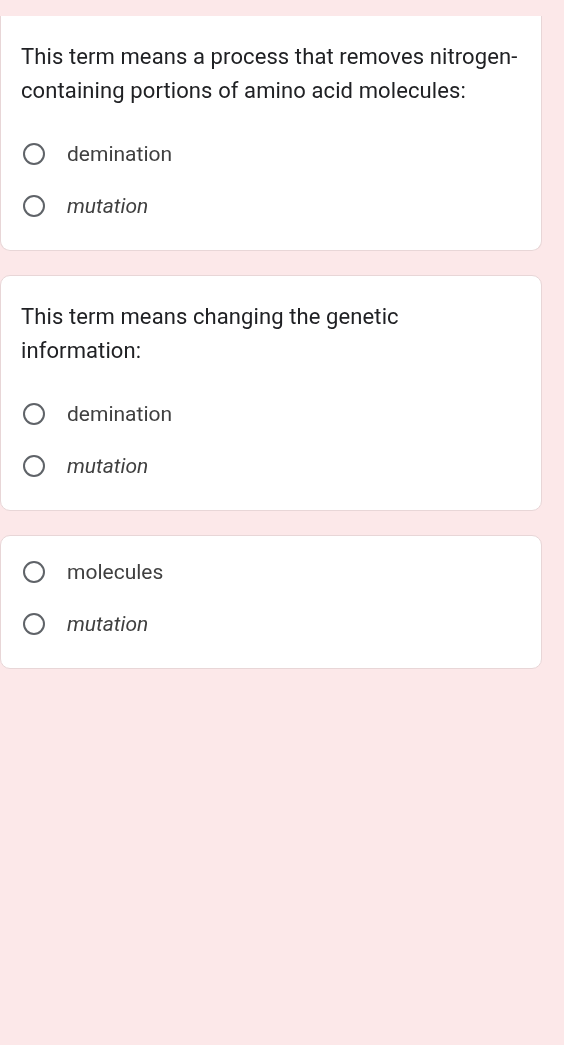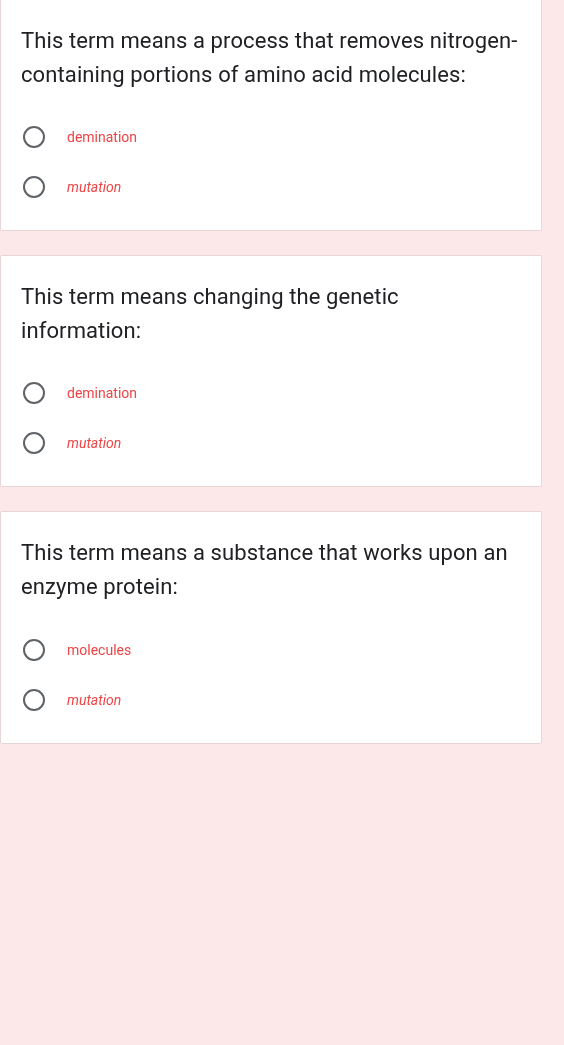--- a/index.html
+++ b/index.html
@@ -6,29 +6,29 @@
   body {
     font-family: Roboto, Arial, sans-serif;
     background: #fce8e9;
     width: 564px;
     height: 1045px;
     overflow: hidden;
   }
   .card {
     background: #ffffff;
     border: 1px solid #e8d6d7;
-    border-radius: 2px;
+    border-radius: 10px;
     padding: 24px 20px 28px 20px;
     margin-right: 22px;
   }
   .card-first {
     border-top-left-radius: 0;
     border-top-right-radius: 0;
     border-top: none;
-    margin-top: 0;
+    margin-top: 16px;
   }
   .gap { height: 24px; }
   .question {
     font-size: 22px;
     color: #202124;
     line-height: 1.55;
     margin-bottom: 34px;
     letter-spacing: 0.1px;
   }
   .option {
@@ -41,22 +41,22 @@
   .radio {
     width: 22px;
     height: 22px;
     border: 2.5px solid #5f6368;
     border-radius: 50%;
     flex-shrink: 0;
     margin-left: 2px;
     margin-right: 22px;
   }
   .option-label {
-    font-size: 14px;
-    color: #ef4444;
+    font-size: 21px;
+    color: #404040;
   }
 </style>
 </head>
 <body>
 
 <div class="card card-first">
   <div class="question">This term means a process that removes nitrogen-containing portions of amino acid molecules:</div>
   <div class="option">
     <span class="radio"></span>
     <span class="option-label">demination</span>
@@ -77,21 +77,20 @@
   </div>
   <div class="option">
     <span class="radio"></span>
     <span class="option-label">mutation</span>
   </div>
 </div>
 
 <div class="gap"></div>
 
 <div class="card">
-  <div class="question">This term means a substance that works upon an enzyme protein:</div>
   <div class="option">
     <span class="radio"></span>
     <span class="option-label">molecules</span>
   </div>
   <div class="option">
     <span class="radio"></span>
     <span class="option-label">mutation</span>
   </div>
 </div>
 

